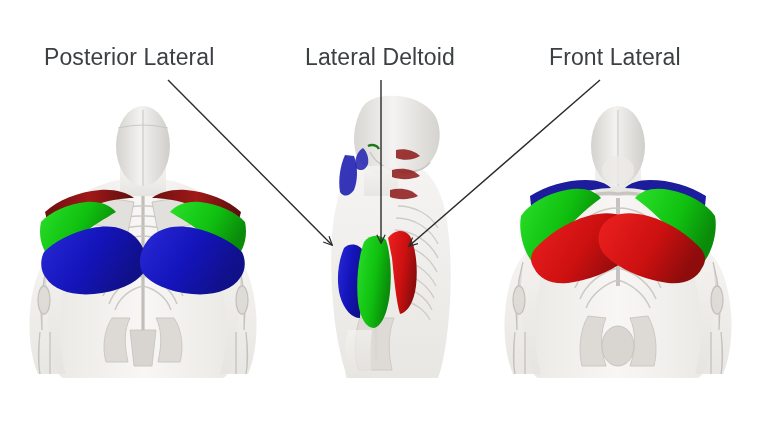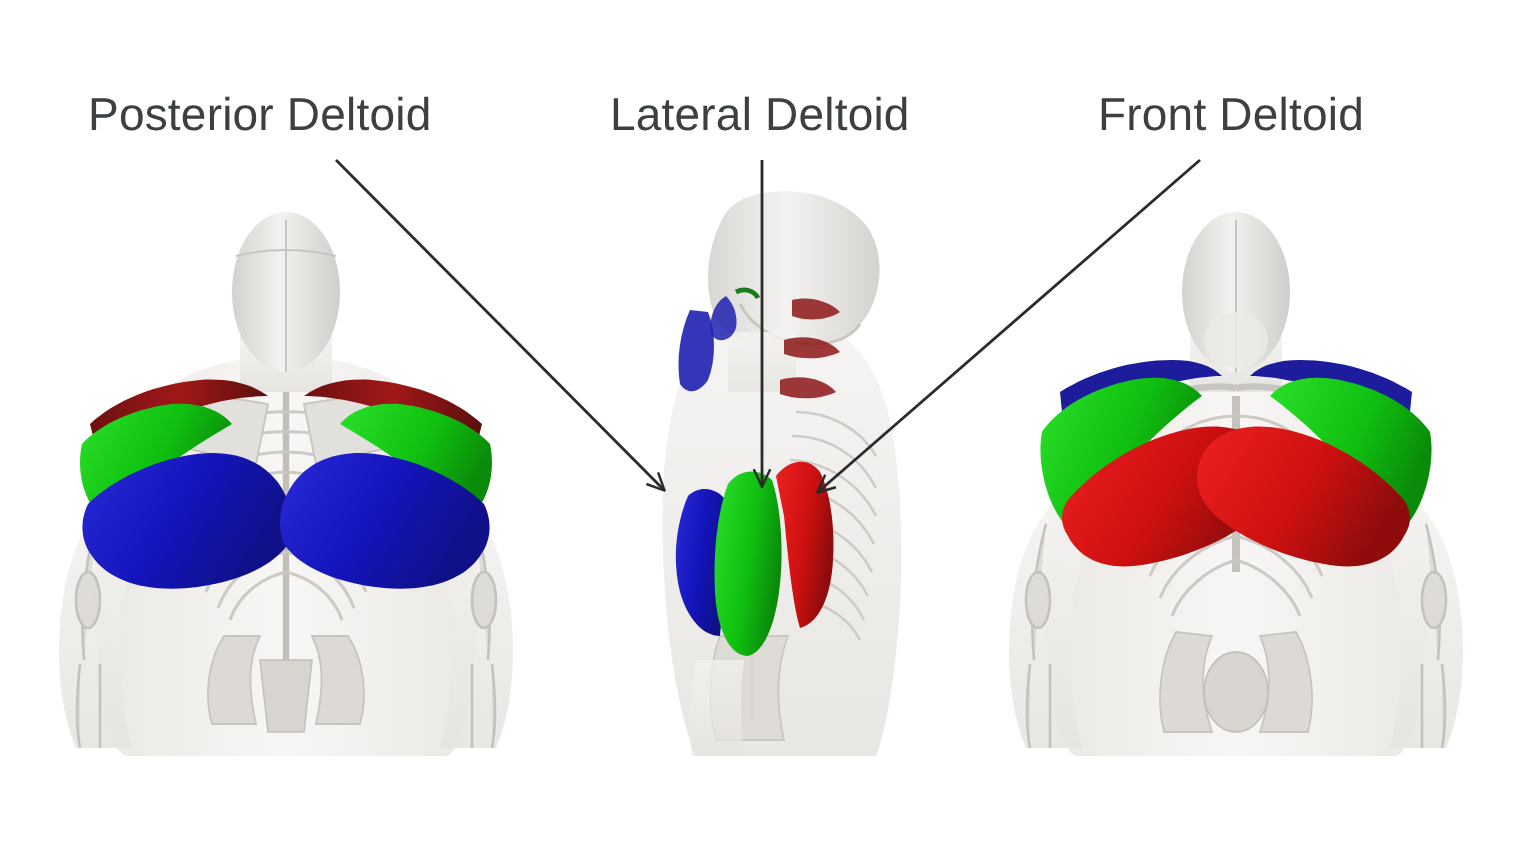--- a/index.html
+++ b/index.html
@@ -269,15 +269,15 @@
              C682,286 696,280 702,268 C706,262 706,256 702,250 Z" fill="url(#gRed)"></path>
   </g>
 
   <g>
     <line x1="168" y1="80" x2="332" y2="245" stroke="#2b2b2b" stroke-width="1.4" marker-end="url(#arrowHead)"></line>
     <line x1="381" y1="80" x2="381" y2="243" stroke="#2b2b2b" stroke-width="1.4" marker-end="url(#arrowHead)"></line>
     <line x1="600" y1="80" x2="409" y2="246" stroke="#2b2b2b" stroke-width="1.4" marker-end="url(#arrowHead)"></line>
   </g>
 </svg>
 
-<div class="lbl" id="lbl-post">Posterior Deltoid</div>
+<div class="lbl" id="lbl-post">Posterior Lateral</div>
 <div class="lbl" id="lbl-lat">Lateral Deltoid</div>
-<div class="lbl" id="lbl-front">Front Deltoid</div>
+<div class="lbl" id="lbl-front">Front Lateral</div>
 
 </body></html>

